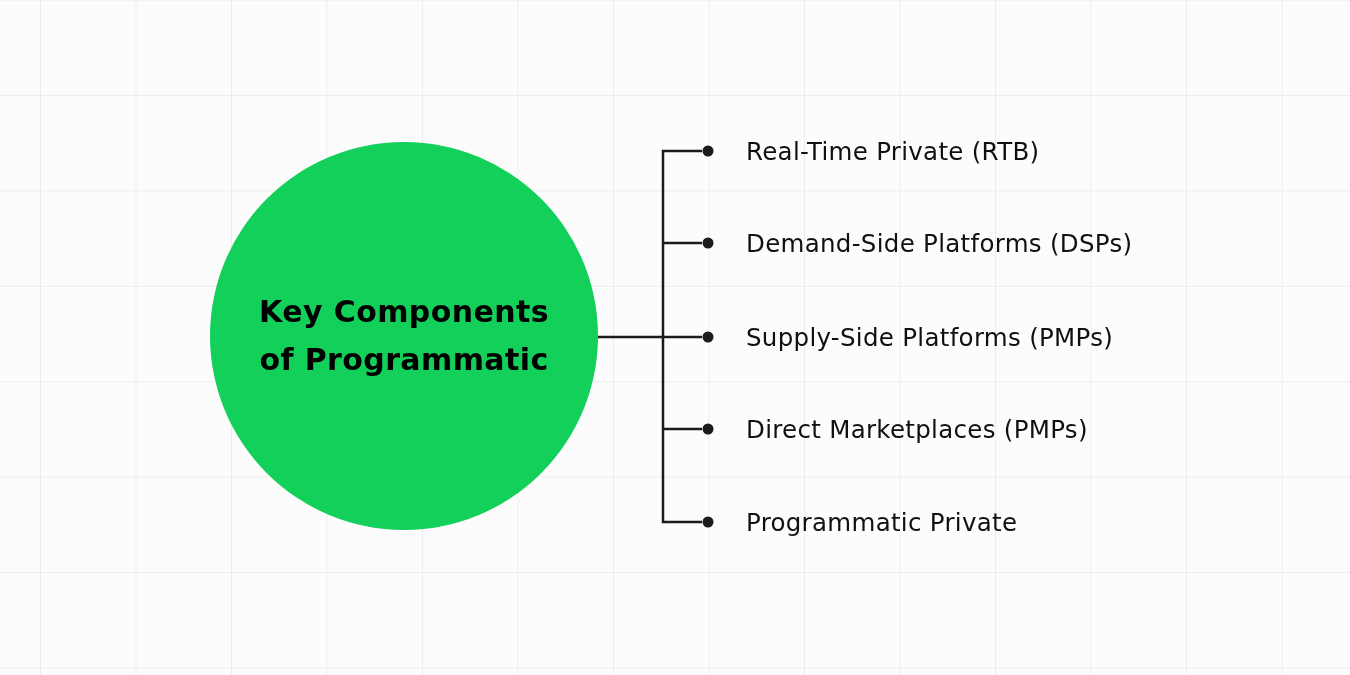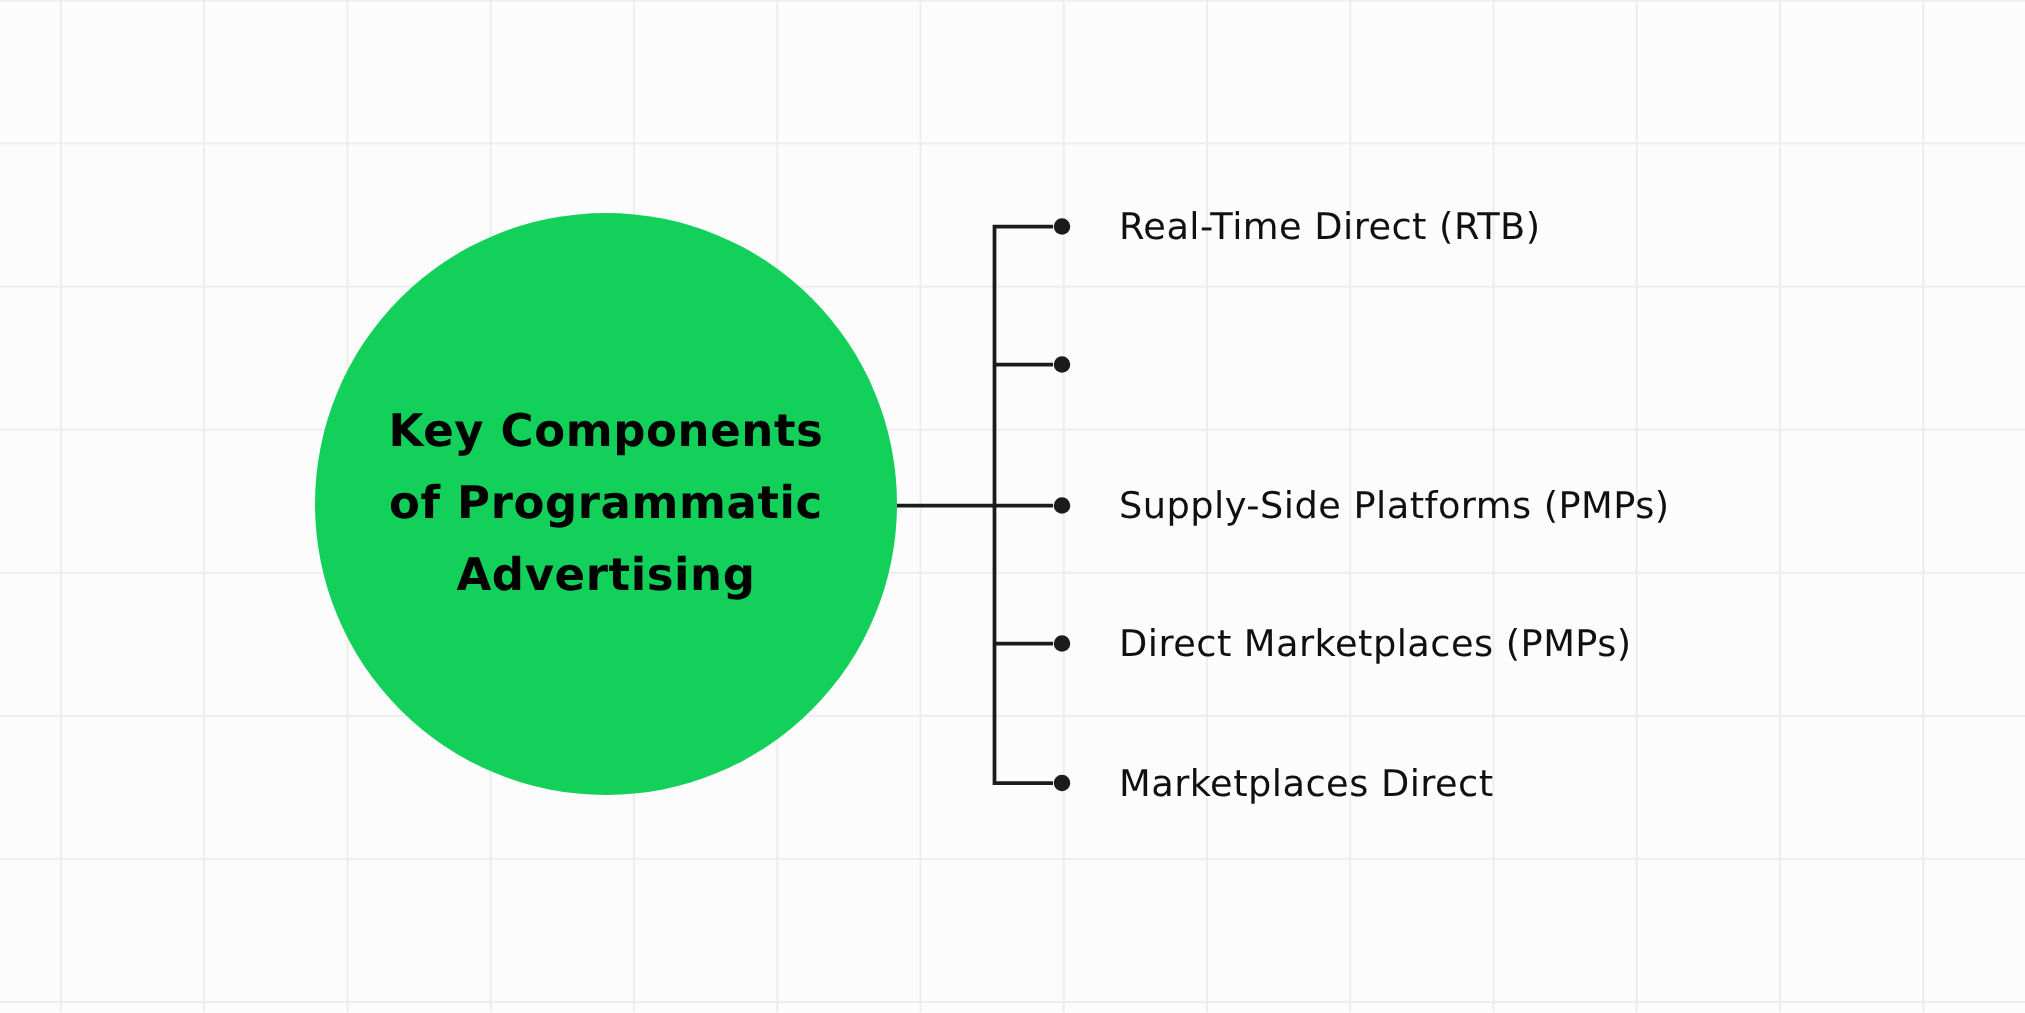--- a/index.html
+++ b/index.html
@@ -90,21 +90,21 @@
     <circle class="branch-dot" cx="708" cy="151" r="5.5"></circle>
     <circle class="branch-dot" cx="708" cy="243" r="5.5"></circle>
     <circle class="branch-dot" cx="708" cy="337" r="5.5"></circle>
     <circle class="branch-dot" cx="708" cy="429" r="5.5"></circle>
     <circle class="branch-dot" cx="708" cy="522" r="5.5"></circle>
   </svg>
 
   <div class="center-circle">
     <div class="center-title-line">Key Components</div>
     <div class="center-title-line">of Programmatic</div>
-    <div class="center-title-line">Advertising</div>
   </div>
 
-  <div class="branch-label branch-label-1">Real-Time Direct (RTB)</div>
+  <div class="branch-label branch-label-1">Real-Time Private (RTB)</div>
+  <div class="branch-label branch-label-2">Demand-Side Platforms (DSPs)</div>
   <div class="branch-label branch-label-3">Supply-Side Platforms (PMPs)</div>
   <div class="branch-label branch-label-4">Direct Marketplaces (PMPs)</div>
-  <div class="branch-label branch-label-5">Marketplaces Direct</div>
+  <div class="branch-label branch-label-5">Programmatic Private</div>
 
 </div>
 
 </body></html>

